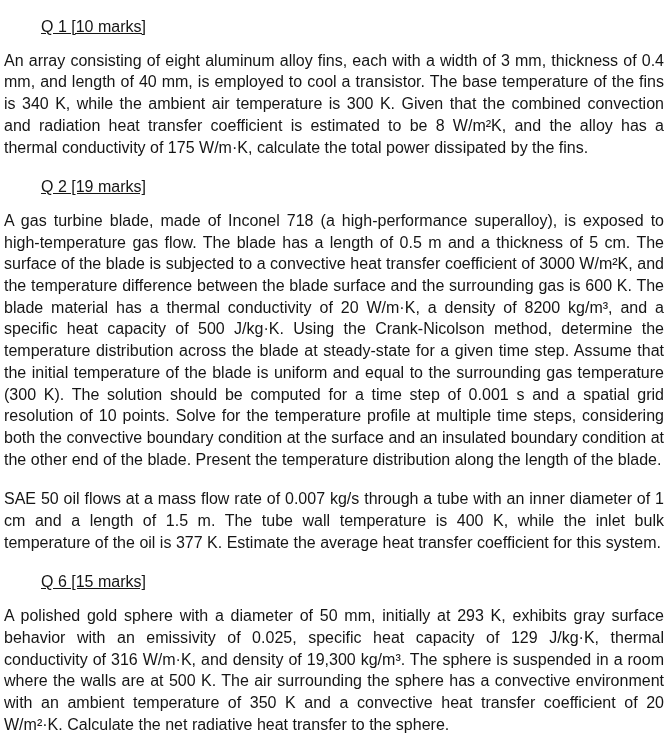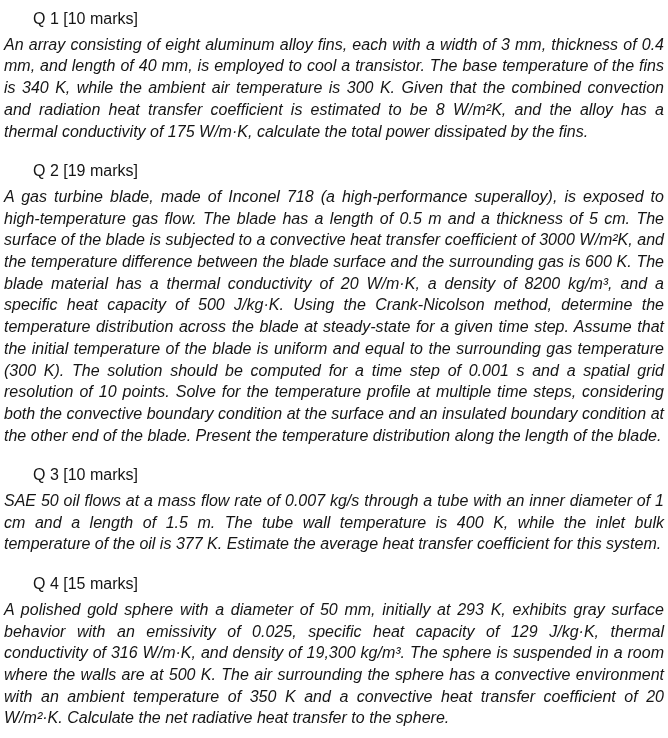--- a/index.html
+++ b/index.html
@@ -19,50 +19,49 @@
     padding: 4px 4px 14px 4px;
     background: #ffffff;
   }
   .question { margin: 0; }
   .question + .question { margin-top: 18px; }
   .q-header {
     font-size: 16px;
     line-height: 21.7px;
     text-indent: 25px;
     white-space: pre;
-    margin: 4px;
+    margin: 12px;
+    text-decoration: underline;
   }
   .q-body {
     font-size: 16px;
     line-height: 21.7px;
     text-align: justify;
     text-justify: inter-word;
     margin: 0;
     letter-spacing: 0.01px;
-    font-style: italic;
   }
 </style>
 </head>
 <body>
 
 <div class="page">
 
   <section class="question">
     <p class="q-header">Q 1 [10 marks]</p>
     <p class="q-body">An array consisting of eight aluminum alloy fins, each with a width of 3 mm, thickness of 0.4 mm, and length of 40 mm, is employed to cool a transistor.  The base temperature of the fins is 340 K, while the ambient air temperature is 300 K. Given that the combined convection and radiation heat transfer coefficient is estimated to be 8 W/m²K, and the alloy has a thermal conductivity of 175 W/m·K, calculate the total power dissipated by the fins.</p>
   </section>
 
   <section class="question">
     <p class="q-header">Q 2 [19 marks]</p>
     <p class="q-body">A gas turbine blade, made of Inconel 718 (a high-performance superalloy), is exposed to high-temperature gas flow.  The blade has a length of 0.5 m and a thickness of 5 cm.  The surface of the blade is subjected to a convective heat transfer coefficient of 3000 W/m²K, and the temperature difference between the blade surface and the surrounding gas is 600 K. The blade material has a thermal conductivity of 20 W/m·K, a density of 8200 kg/m³, and a specific heat capacity of 500 J/kg·K. Using the Crank-Nicolson method, determine the temperature distribution across the blade at steady-state for a given time step.  Assume that the initial temperature of the blade is uniform and equal to the surrounding gas temperature (300 K). The solution should be computed for a time step of 0.001 s and a spatial grid resolution of 10 points.  Solve for the temperature profile at multiple time steps, considering both the convective boundary condition at the surface and an insulated boundary condition at the other end of the blade.  Present the temperature distribution along the length of the blade.</p>
   </section>
 
   <section class="question">
-    <p class="q-header">Q 3 [10 marks]</p>
     <p class="q-body">SAE 50 oil flows at a mass flow rate of 0.007 kg/s through a tube with an inner diameter of 1 cm and a length of 1.5 m.  The tube wall temperature is 400 K, while the inlet bulk temperature of the oil is 377 K. Estimate the average heat transfer coefficient for this system.</p>
   </section>
 
   <section class="question">
-    <p class="q-header">Q 4 [15 marks]</p>
+    <p class="q-header">Q 6 [15 marks]</p>
     <p class="q-body">A polished gold sphere with a diameter of 50 mm, initially at 293 K, exhibits gray surface behavior with an emissivity of 0.025, specific heat capacity of 129 J/kg·K, thermal conductivity of 316 W/m·K, and density of 19,300 kg/m³. The sphere is suspended in a room where the walls are at 500 K. The air surrounding the sphere has a convective environment with an ambient temperature of 350 K and a convective heat transfer coefficient of 20 W/m²·K. Calculate the net radiative heat transfer to the sphere.</p>
   </section>
 
 </div>
 
 </body></html>

